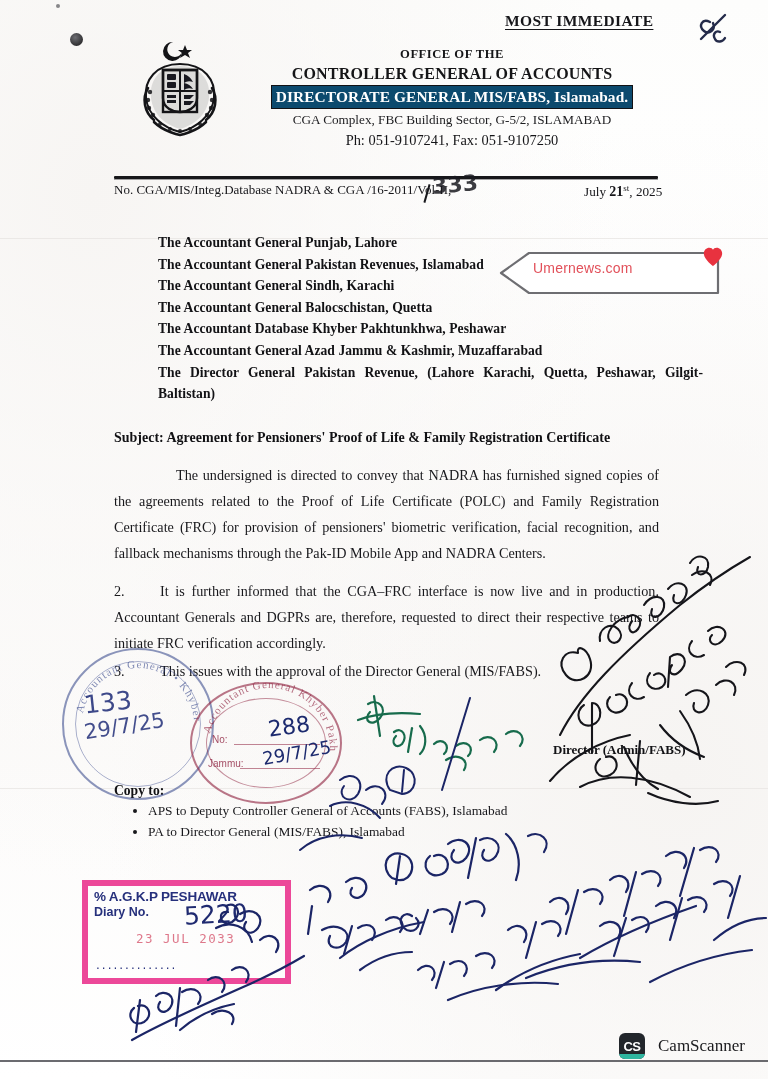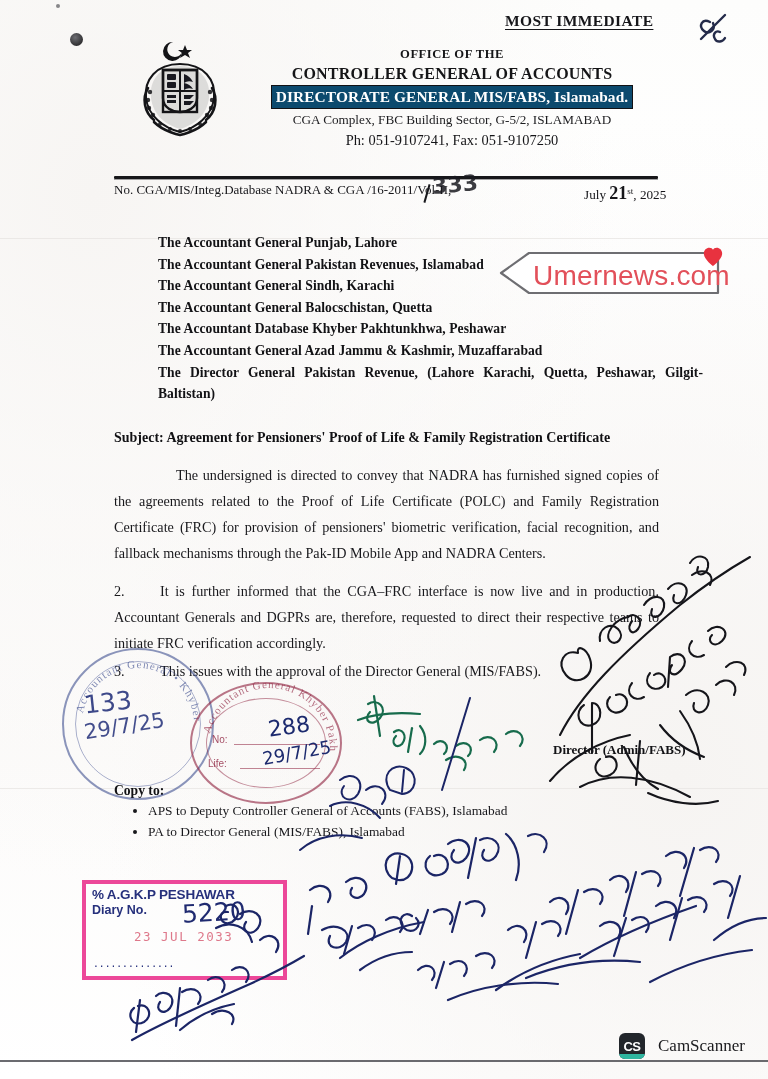--- a/index.html
+++ b/index.html
@@ -30,21 +30,21 @@
   .rule{position:absolute;left:114px;top:176px;width:544px;height:3px;background:#17171a;
         border-radius:1px;}
   .rule:after{content:"";position:absolute;left:0;top:3px;width:100%;height:1px;background:#4a4a4e;opacity:.5;}
   .refline{position:absolute;left:114px;top:182px;width:560px;height:22px;}
   .refno{position:absolute;left:0;top:0;font-size:13px;color:#16161a;white-space:nowrap;}
   .refhand{position:absolute;left:318px;top:-10px;font-size:22px;color:#1a1a20;
       font-family:"DejaVu Sans", sans-serif;transform:rotate(-5deg);font-weight:600;opacity:.85;}
   .refslash{position:absolute;left:312px;top:2px;width:2px;height:19px;background:#18181c;
       transform:rotate(16deg);}
   .refdate{position:absolute;left:470px;top:1px;font-size:13.2px;color:#16161a;white-space:nowrap;}
-  .refdate b{font-size:18px;}
+  .refdate b{font-size:14px;}
   .refdate sup{font-size:9px;}
 
   
   .addr{position:absolute;left:158px;top:232px;width:545px;}
   .addr div{font-weight:bold;font-size:13.6px;line-height:21.6px;color:#121215;letter-spacing:.05px;}
   .addr .wrap{text-align:justify;}
 
   
   .subject{position:absolute;left:114px;top:430px;font-weight:bold;font-size:14px;color:#111114;}
   .para{position:absolute;text-align:justify;font-size:14.2px;line-height:26px;color:#18181c;}
@@ -56,21 +56,21 @@
   .sigline{position:absolute;left:553px;top:742px;font-weight:bold;font-size:13px;color:#121215;}
 
   .copyto{position:absolute;left:114px;top:783px;font-weight:bold;font-size:13.6px;color:#121215;}
   .copylist{position:absolute;left:130px;top:800px;width:470px;}
   .copylist li{font-size:13.4px;line-height:21px;color:#18181c;}
   .copylist{margin:0;padding-left:18px;}
 
   
   .callout{position:absolute;left:499px;top:251px;width:222px;height:44px;}
   .callout .txt{position:absolute;left:34px;top:9px;font-family:"Liberation Sans", sans-serif;
-      font-size:28px;color:#e2505a;letter-spacing:.2px;}
+      font-size:14px;color:#e2505a;letter-spacing:.2px;}
   .heart{position:absolute;left:203px;top:-5px;width:22px;height:22px;}
 
   
   .stamp{position:absolute;}
   .stamp-blue{left:62px;top:648px;width:152px;height:152px;}
   .stamp-blue .ring{position:absolute;inset:0;border:2px solid #2e3f86;border-radius:50%;opacity:.55;}
   .stamp-blue .ring2{position:absolute;inset:13px;border:1.5px solid #2e3f86;border-radius:50%;opacity:.4;}
   .hand-133{position:absolute;left:84px;top:688px;font-family:"DejaVu Sans", sans-serif;
       font-size:25px;color:#23307a;transform:rotate(-6deg);opacity:.88;font-weight:500;}
   .hand-2975{position:absolute;left:84px;top:714px;font-family:"DejaVu Sans", sans-serif;
@@ -86,21 +86,21 @@
   .stamp-red .dashline{position:absolute;height:1px;background:#8f2340;opacity:.55;}
   .hand-288{position:absolute;left:268px;top:714px;font-family:"DejaVu Sans", sans-serif;
       font-size:22px;color:#1c2a6e;transform:rotate(-8deg);}
   .hand-rdate{position:absolute;left:262px;top:742px;font-family:"DejaVu Sans", sans-serif;
       font-size:18px;color:#1c2a6e;transform:rotate(-10deg);}
   .stamp-kp{position:absolute;left:196px;top:676px;width:146px;height:146px;
       font-family:"Liberation Sans", sans-serif;}
 
   
   .diarybox{position:absolute;left:82px;top:880px;width:197px;height:92px;
-      border:4px solid #ec4899;background:rgba(255,255,255,.25);}
+      border:6px solid #ec4899;background:rgba(255,255,255,.25);}
   .diarybox .t1{position:absolute;left:6px;top:3px;font-family:"Liberation Sans", sans-serif;
       font-weight:bold;font-size:13.5px;color:#26307c;letter-spacing:-.2px;}
   .diarybox .t2{position:absolute;left:6px;top:19px;font-family:"Liberation Sans", sans-serif;
       font-weight:bold;font-size:12.5px;color:#26307c;}
   .diarybox .num{position:absolute;left:96px;top:14px;font-family:"DejaVu Sans", sans-serif;
       font-size:25px;color:#1f2a70;transform:rotate(-3deg);}
   .diarybox .dstamp{position:absolute;left:48px;top:45px;font-family:"DejaVu Sans Mono", monospace;
       font-size:12.5px;color:#d2455f;letter-spacing:1.5px;opacity:.72;}
   .diarybox .dots{position:absolute;left:8px;top:72px;font-family:"DejaVu Sans", sans-serif;
       font-size:12px;color:#26307c;letter-spacing:2px;}
@@ -252,21 +252,21 @@
       </text>
     </svg>
   </div>
   <div class="hand-133">133</div>
   <div class="hand-2975">29/7/25</div>
 
   <div class="stamp stamp-red">
     <div class="ring"></div>
     <div class="ring2"></div>
     <span class="lbl no">No:</span>
-    <span class="lbl dt">Life:</span>
+    <span class="lbl dt">Jammu:</span>
     <span class="dashline" style="left:44px;top:62px;width:86px;"></span>
     <span class="dashline" style="left:50px;top:86px;width:80px;"></span>
   </div>
   <svg class="stamp-kp" viewBox="0 0 146 146">
     <defs>
         <path id="arcKp" d="M 12 73 A 61 61 0 0 1 134 73"></path>
       </defs>
     <text font-family="Liberation Serif, serif" font-size="11" fill="#8f2340" opacity="0.65" letter-spacing="1">
       <textPath href="#arcKp" startOffset="8%">Accountant General Khyber Pakhtunkhwa</textPath>
     </text>

